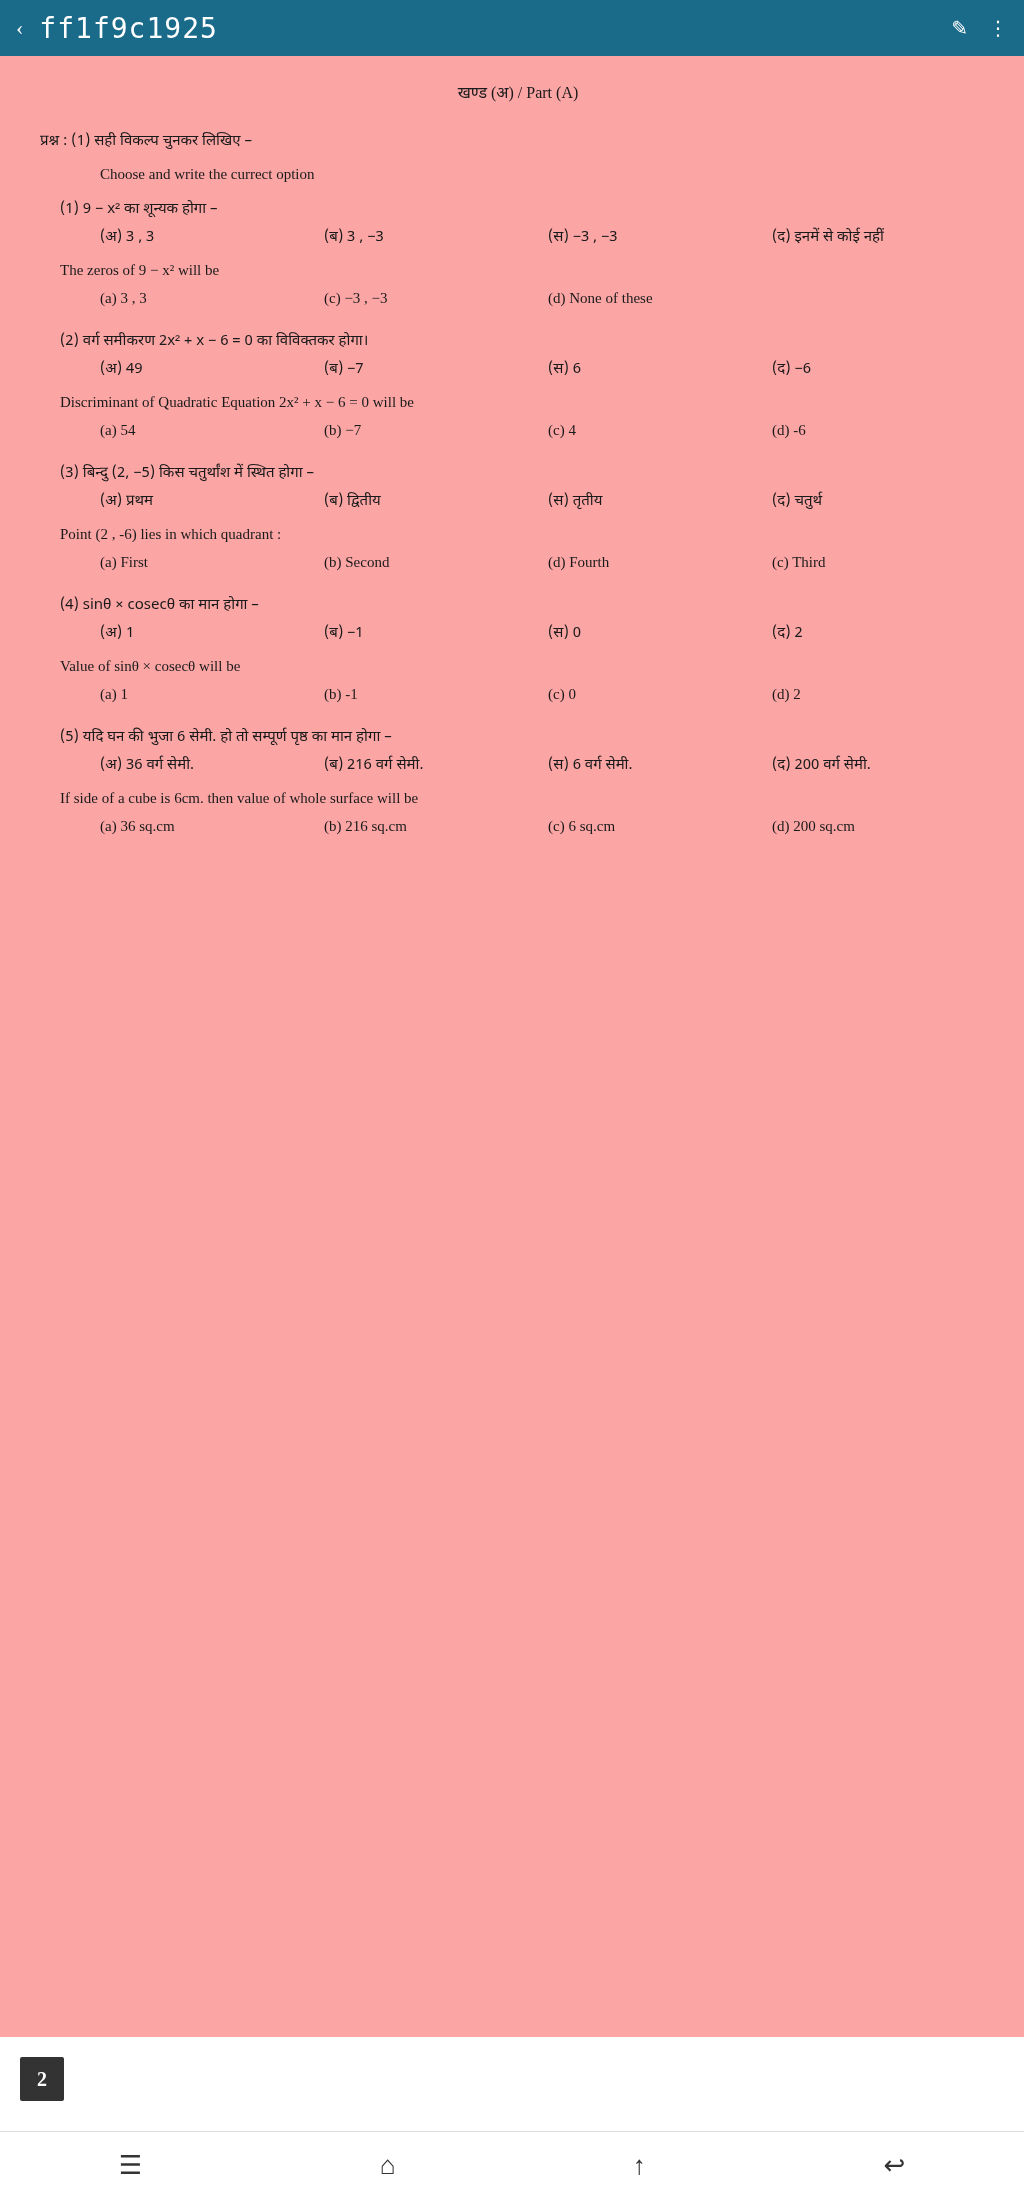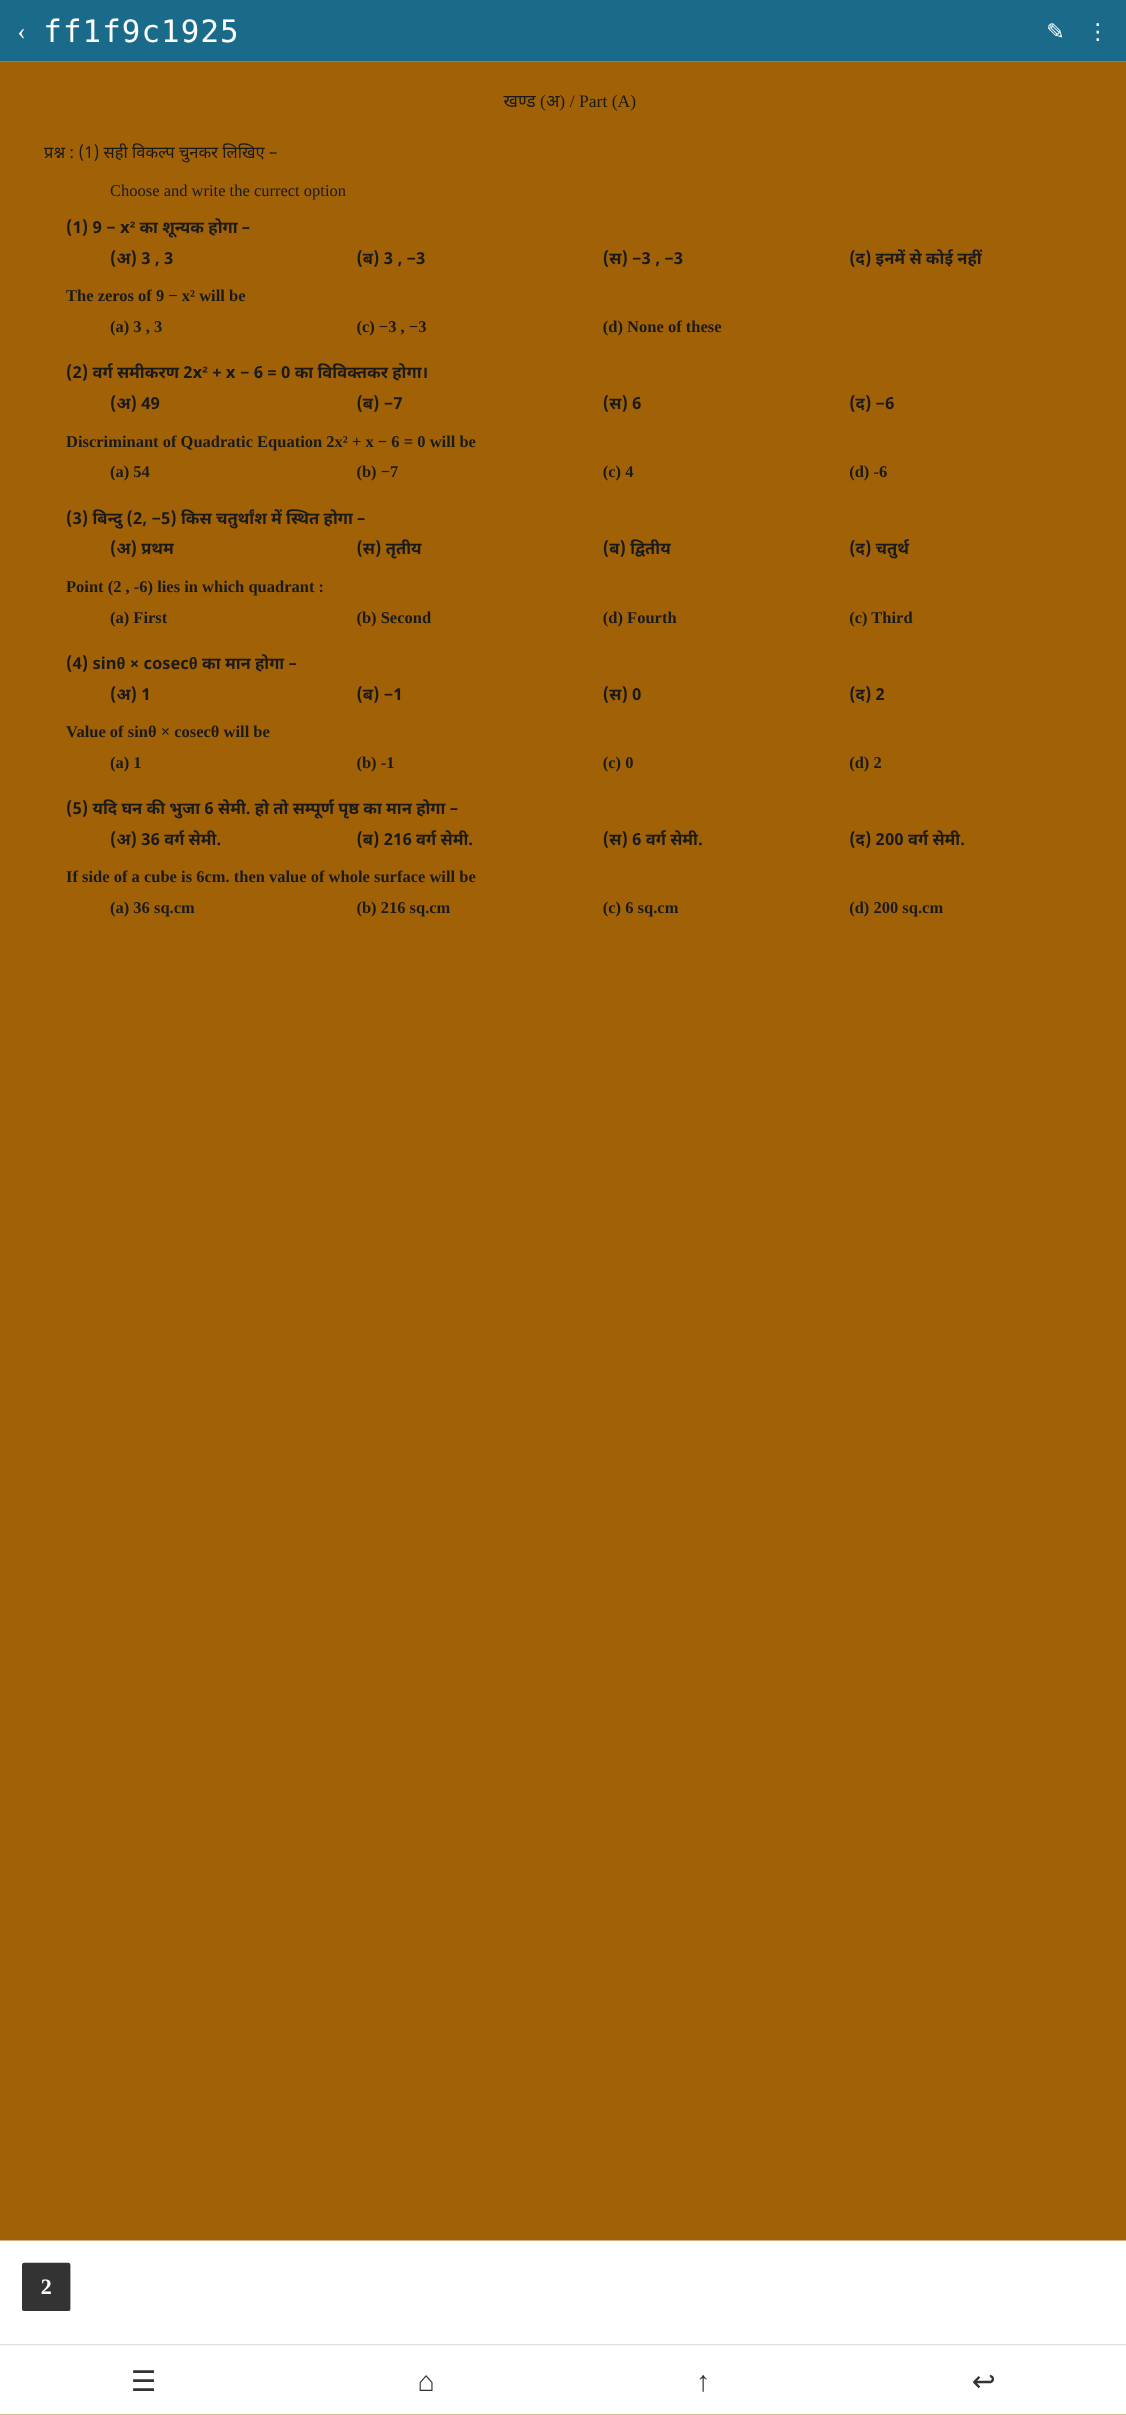--- a/index.html
+++ b/index.html
@@ -41,21 +41,21 @@
       align-items: center;
     }
     .header-icon {
       font-size: 20px;
       cursor: pointer;
       color: white;
     }
 
     
     .content {
-      background: #a16207;
+      background: #fca5a5;
       flex: 1;
       padding: 24px 28px 40px 40px;
       font-size: 15px;
       line-height: 1.6;
       color: #1a1a1a;
     }
 
     .section-title {
       text-align: center;
       font-size: 16px;
@@ -80,21 +80,20 @@
       margin-bottom: 6px;
       row-gap: 2px;
     }
 
     .option-item {
       font-size: 15px;
     }
 
     .question-block {
       margin-bottom: 20px;
-      font-weight: bold;
     }
 
     .divider-text {
       margin-top: 8px;
       margin-bottom: 4px;
       margin-left: 20px;
     }
 
     
     .page-number {
@@ -193,22 +192,22 @@
     </div>
   </div>
 
   <div class="question-block">
     <div class="sub-question hindi-text">
       <span>(3)</span>
       <span> बिन्दु (2, −5) किस चतुर्थांश में स्थित होगा –</span>
     </div>
     <div class="options-grid indent-block">
       <span class="option-item hindi-text">(अ) प्रथम</span>
+      <span class="option-item hindi-text">(ब) द्वितीय</span>
       <span class="option-item hindi-text">(स) तृतीय</span>
-      <span class="option-item hindi-text">(ब) द्वितीय</span>
       <span class="option-item hindi-text">(द) चतुर्थ</span>
     </div>
     <div class="divider-text">Point (2 , -6) lies in which quadrant :</div>
     <div class="options-grid indent-block">
       <span class="option-item">(a) First</span>
       <span class="option-item">(b) Second</span>
       <span class="option-item">(d) Fourth</span>
       <span class="option-item">(c) Third</span>
     </div>
   </div>

